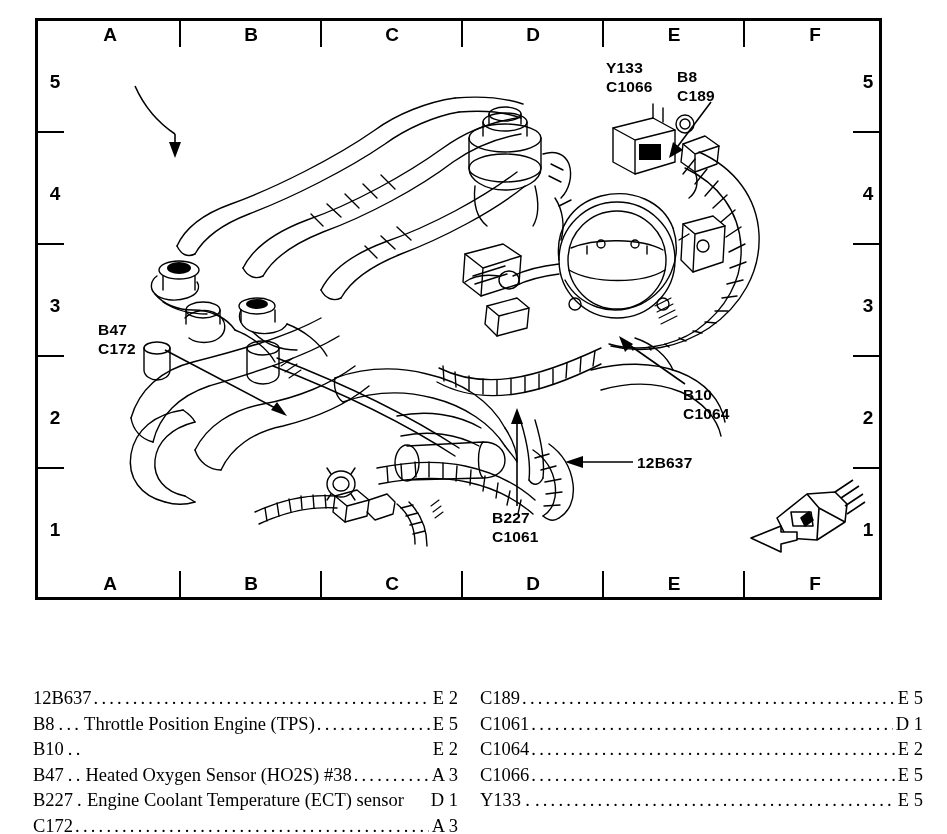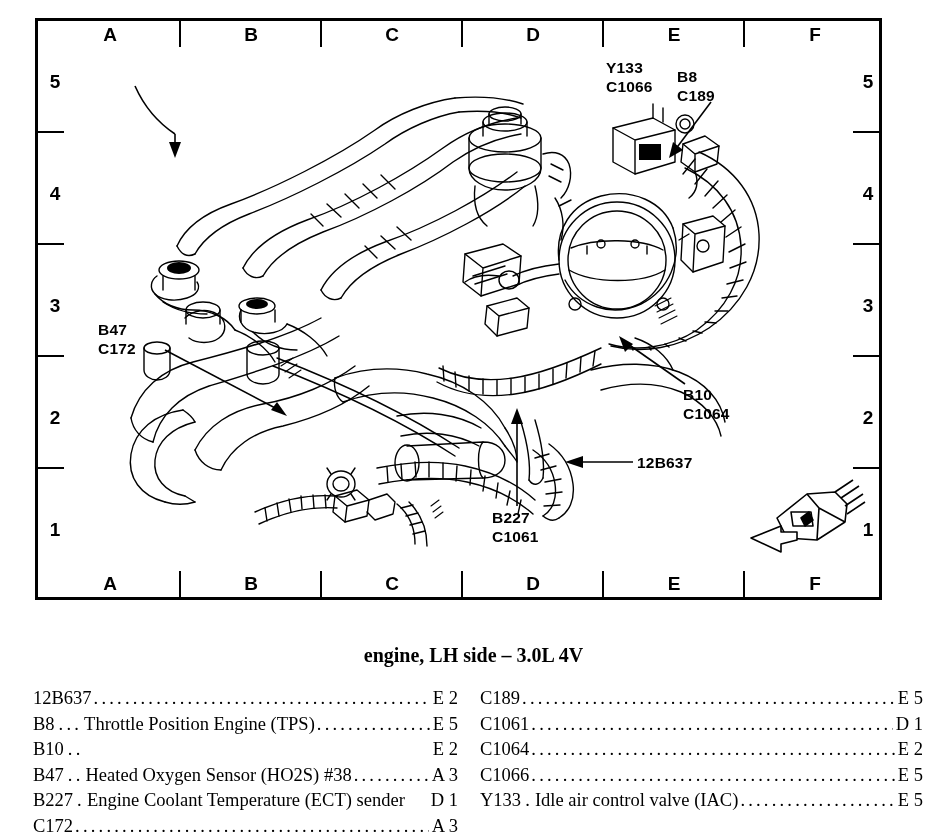--- a/index.html
+++ b/index.html
@@ -372,21 +372,20 @@
 
   <div class="callout" style="left:637px;top:453px">
     <div>12B637</div>
   </div>
 
   <div class="callout" style="left:492px;top:508px">
     <div>B227</div>
     <div>C1061</div>
   </div>
 
-  <div id="title">engine, LH side – 3.0L 4V</div>
 
   <div id="legend">
     <div class="legcol left" id="leg-left">
         <div class="legrow">
           <span class="lg-code">12B637</span>
           <span class="lg-dots">................................................................................</span>
           <span class="lg-ref">E 2</span>
         </div>
         <div class="legrow">
           <span class="lg-code">B8</span>
@@ -404,21 +403,21 @@
         <div class="legrow">
           <span class="lg-code">B47</span>
           <span class="lg-gapdots" style="padding-left: 4px;"> ..</span>
           <span class="lg-desc">  Heated Oxygen Sensor (HO2S) #38</span>
           <span class="lg-dots">................................................................................</span>
           <span class="lg-ref">A 3</span>
         </div>
         <div class="legrow">
           <span class="lg-code">B227</span>
           <span class="lg-gapdots" style="padding-left: 4px;"> .</span>
-          <span class="lg-desc">  Engine Coolant Temperature (ECT) sender</span>
+          <span class="lg-desc">  Engine Coolant Temperature (ECT) sensor</span>
           <span class="lg-dots"></span>
           <span class="lg-ref">D 1</span>
         </div>
         <div class="legrow">
           <span class="lg-code">C172</span>
           <span class="lg-dots">................................................................................</span>
           <span class="lg-ref">A 3</span>
         </div>
       </div>
     <div class="legcol right" id="leg-right">
@@ -438,20 +437,19 @@
           <span class="lg-ref">E 2</span>
         </div>
         <div class="legrow">
           <span class="lg-code">C1066</span>
           <span class="lg-dots">................................................................................</span>
           <span class="lg-ref">E 5</span>
         </div>
         <div class="legrow">
           <span class="lg-code">Y133</span>
           <span class="lg-gapdots" style="padding-left: 4px;"> .</span>
-          <span class="lg-desc">  Idle air control valve (IAC)</span>
           <span class="lg-dots">................................................................................</span>
           <span class="lg-ref">E 5</span>
         </div>
       </div>
   </div>
 
 </div>
 
 </body></html>

